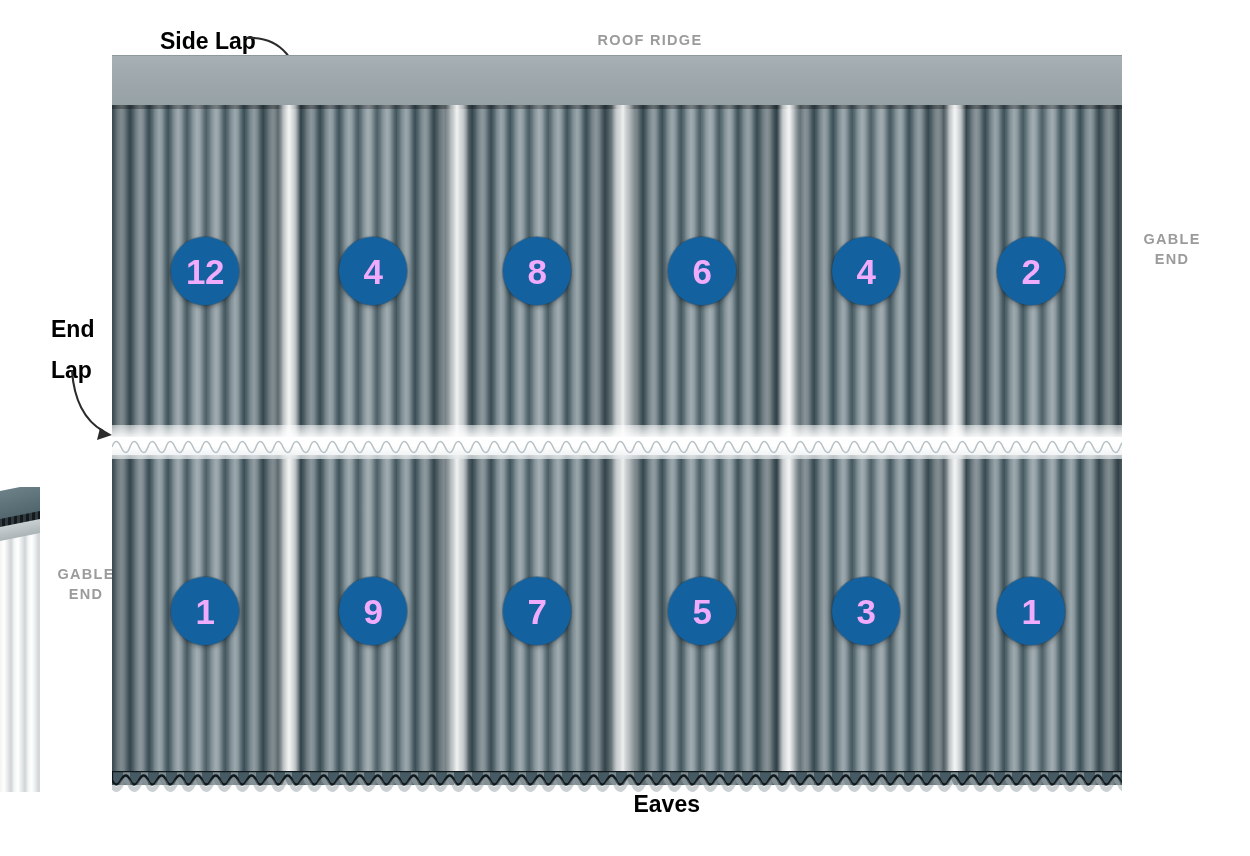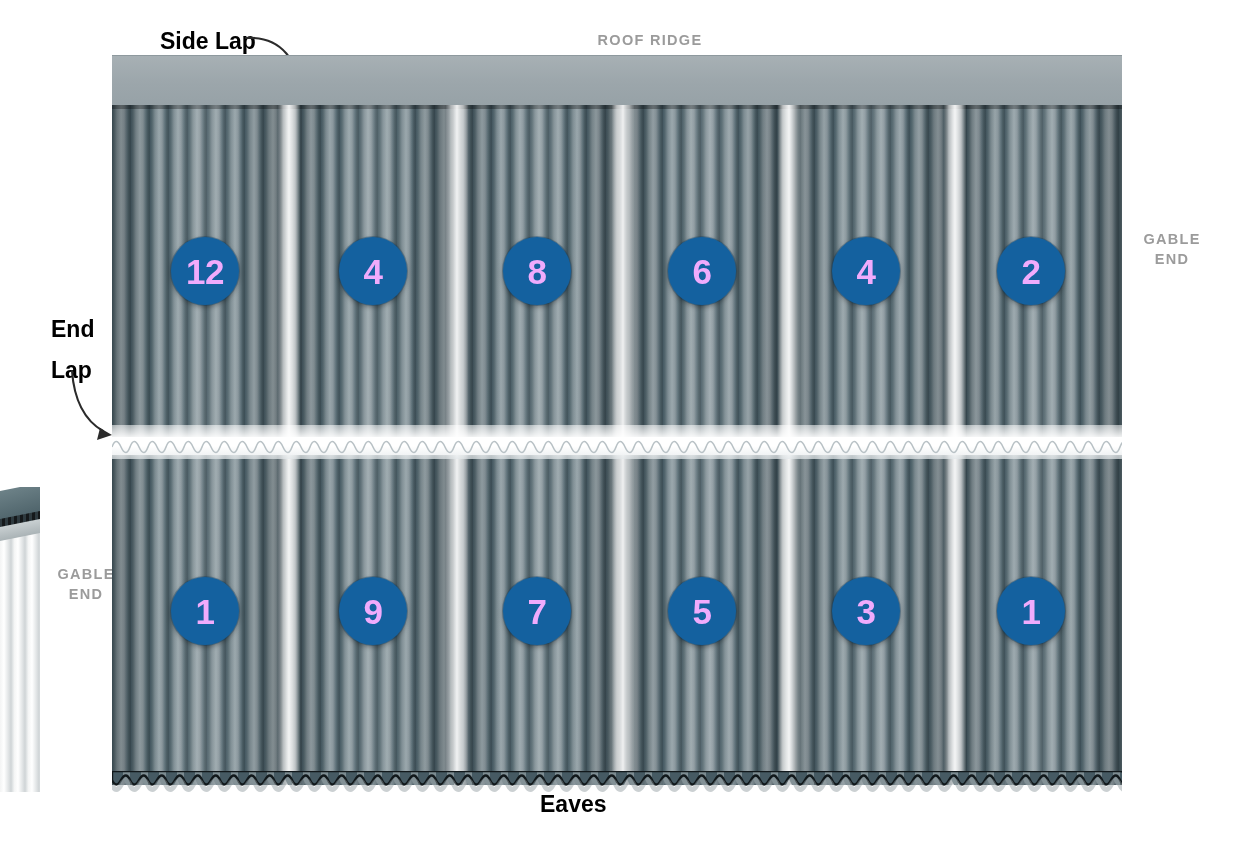--- a/index.html
+++ b/index.html
@@ -163,21 +163,21 @@
     <path d="M 72,371 C 74,398 84,420 103,431" fill="none" stroke="#2b2b2b" stroke-width="2.1" stroke-linecap="round"></path>
     <path d="M 112,435 L 97,440 L 100,428 Z" fill="#2b2b2b"></path>
   </svg>
 
   <div class="lbl-gray" style="left:1122px; top:230px; width:100px;">GABLE</div>
   <div class="lbl-gray" style="left:1122px; top:250px; width:100px;">END</div>
 
   <div class="lbl-gray" style="left:36px; top:565px; width:100px;">GABLE</div>
   <div class="lbl-gray" style="left:36px; top:585px; width:100px;">END</div>
 
-  <div class="lbl-dark" style="left:540px; top:790px; width:160px; text-align:left;">Eaves</div>
+  <div class="lbl-dark" style="left:540px; top:790px; width:160px; text-align:right;">Eaves</div>
 
   <div id="roof">
 
     <div class="ridge-cap"></div>
 
     <div class="sheet sheet-top"></div>
     <div class="sheet sheet-bottom"></div>
 
     <div class="ridge-shadow"></div>
 

